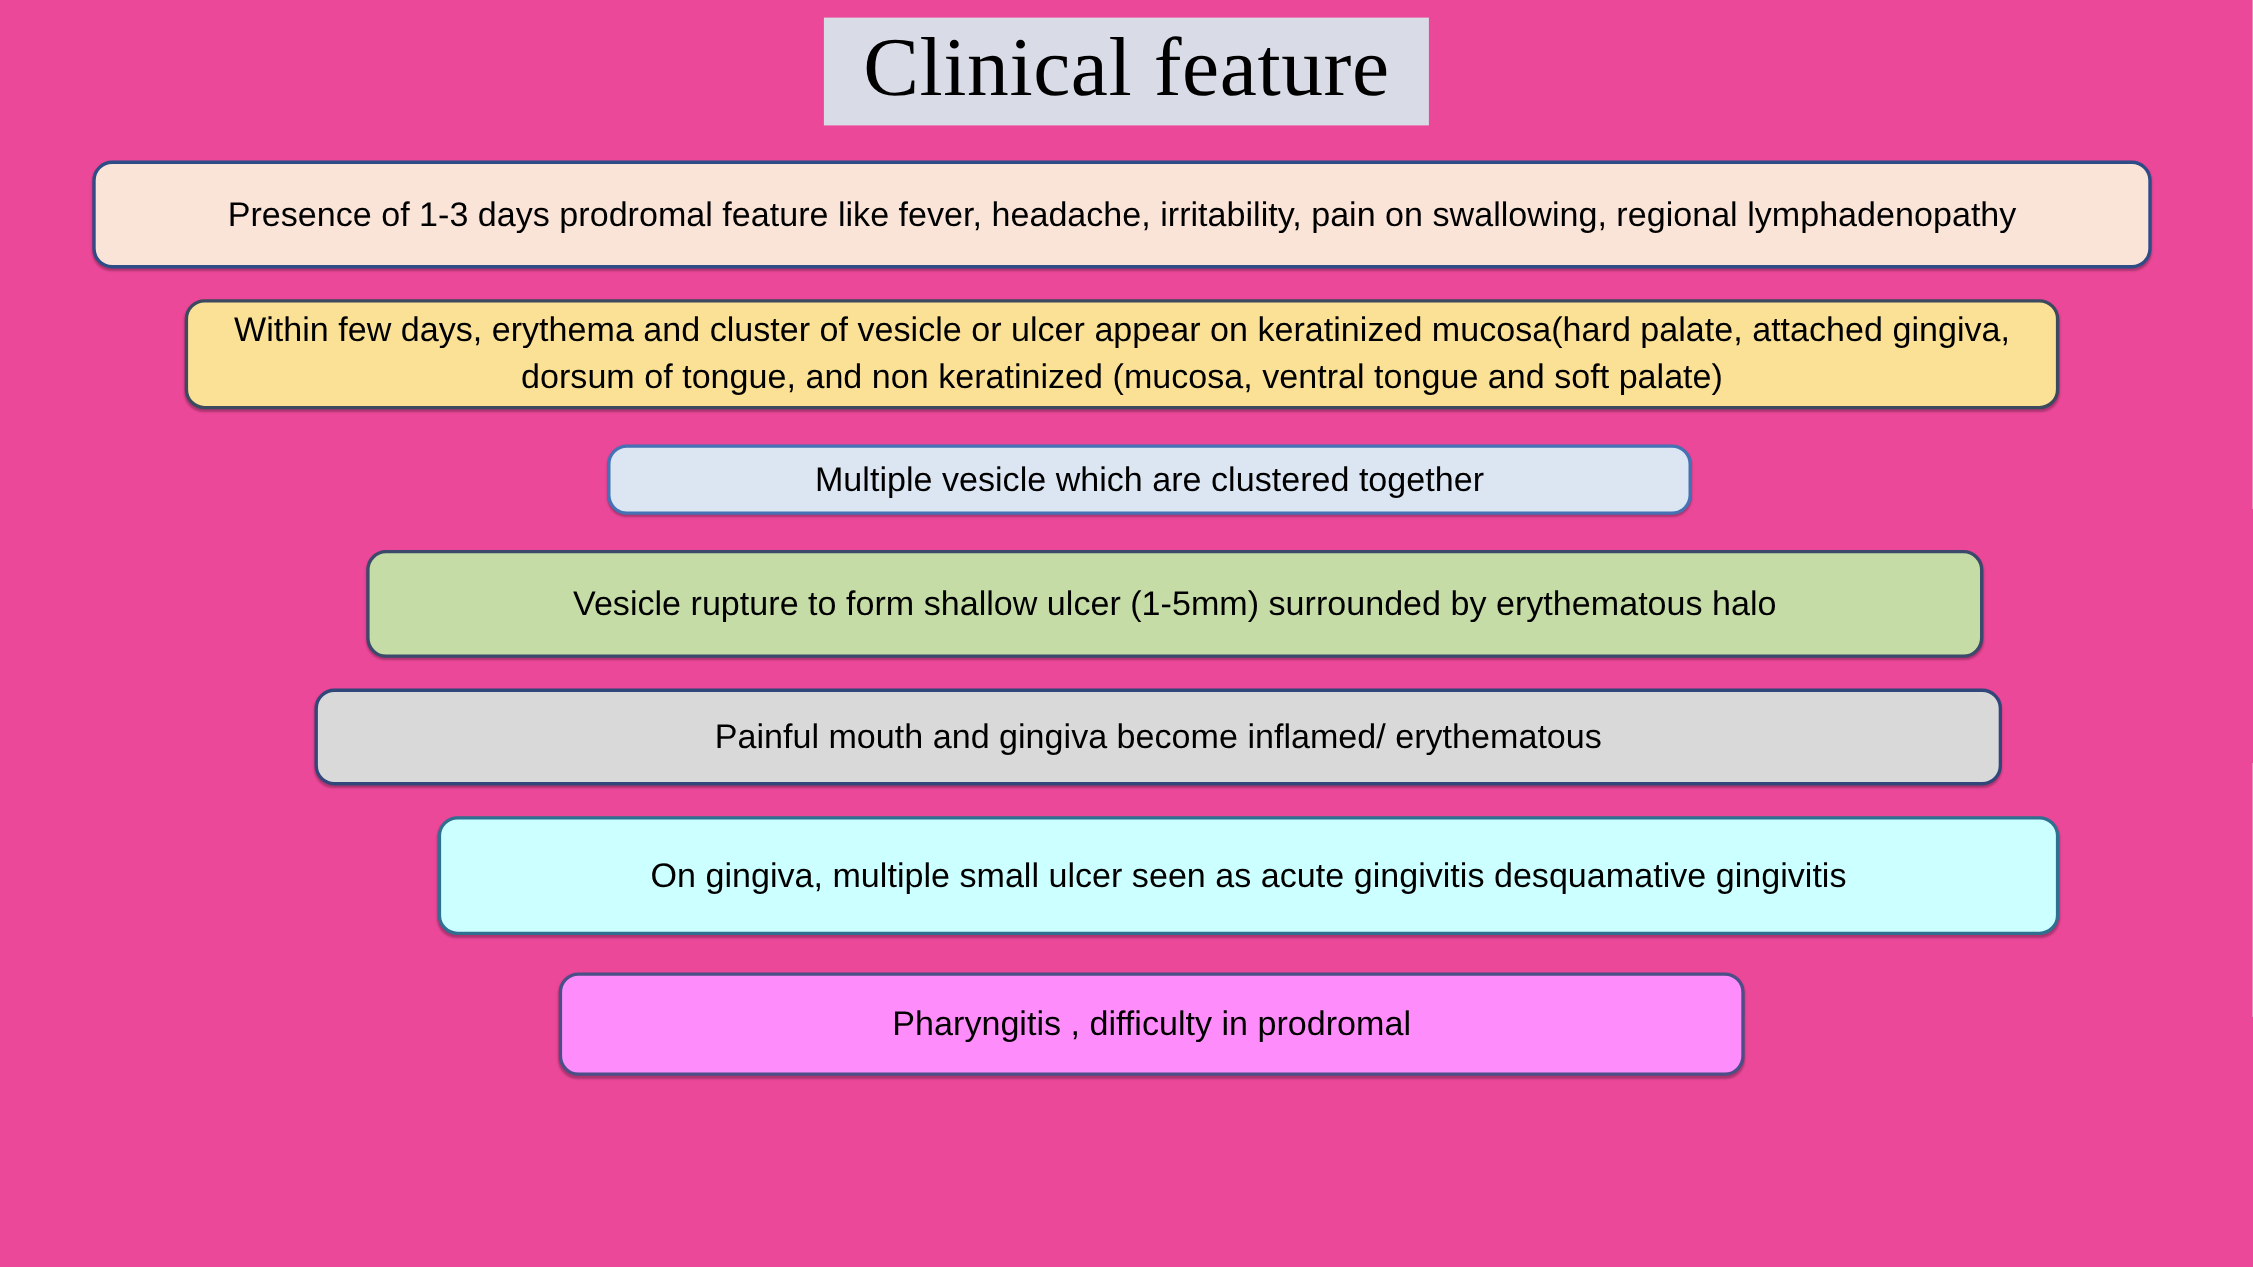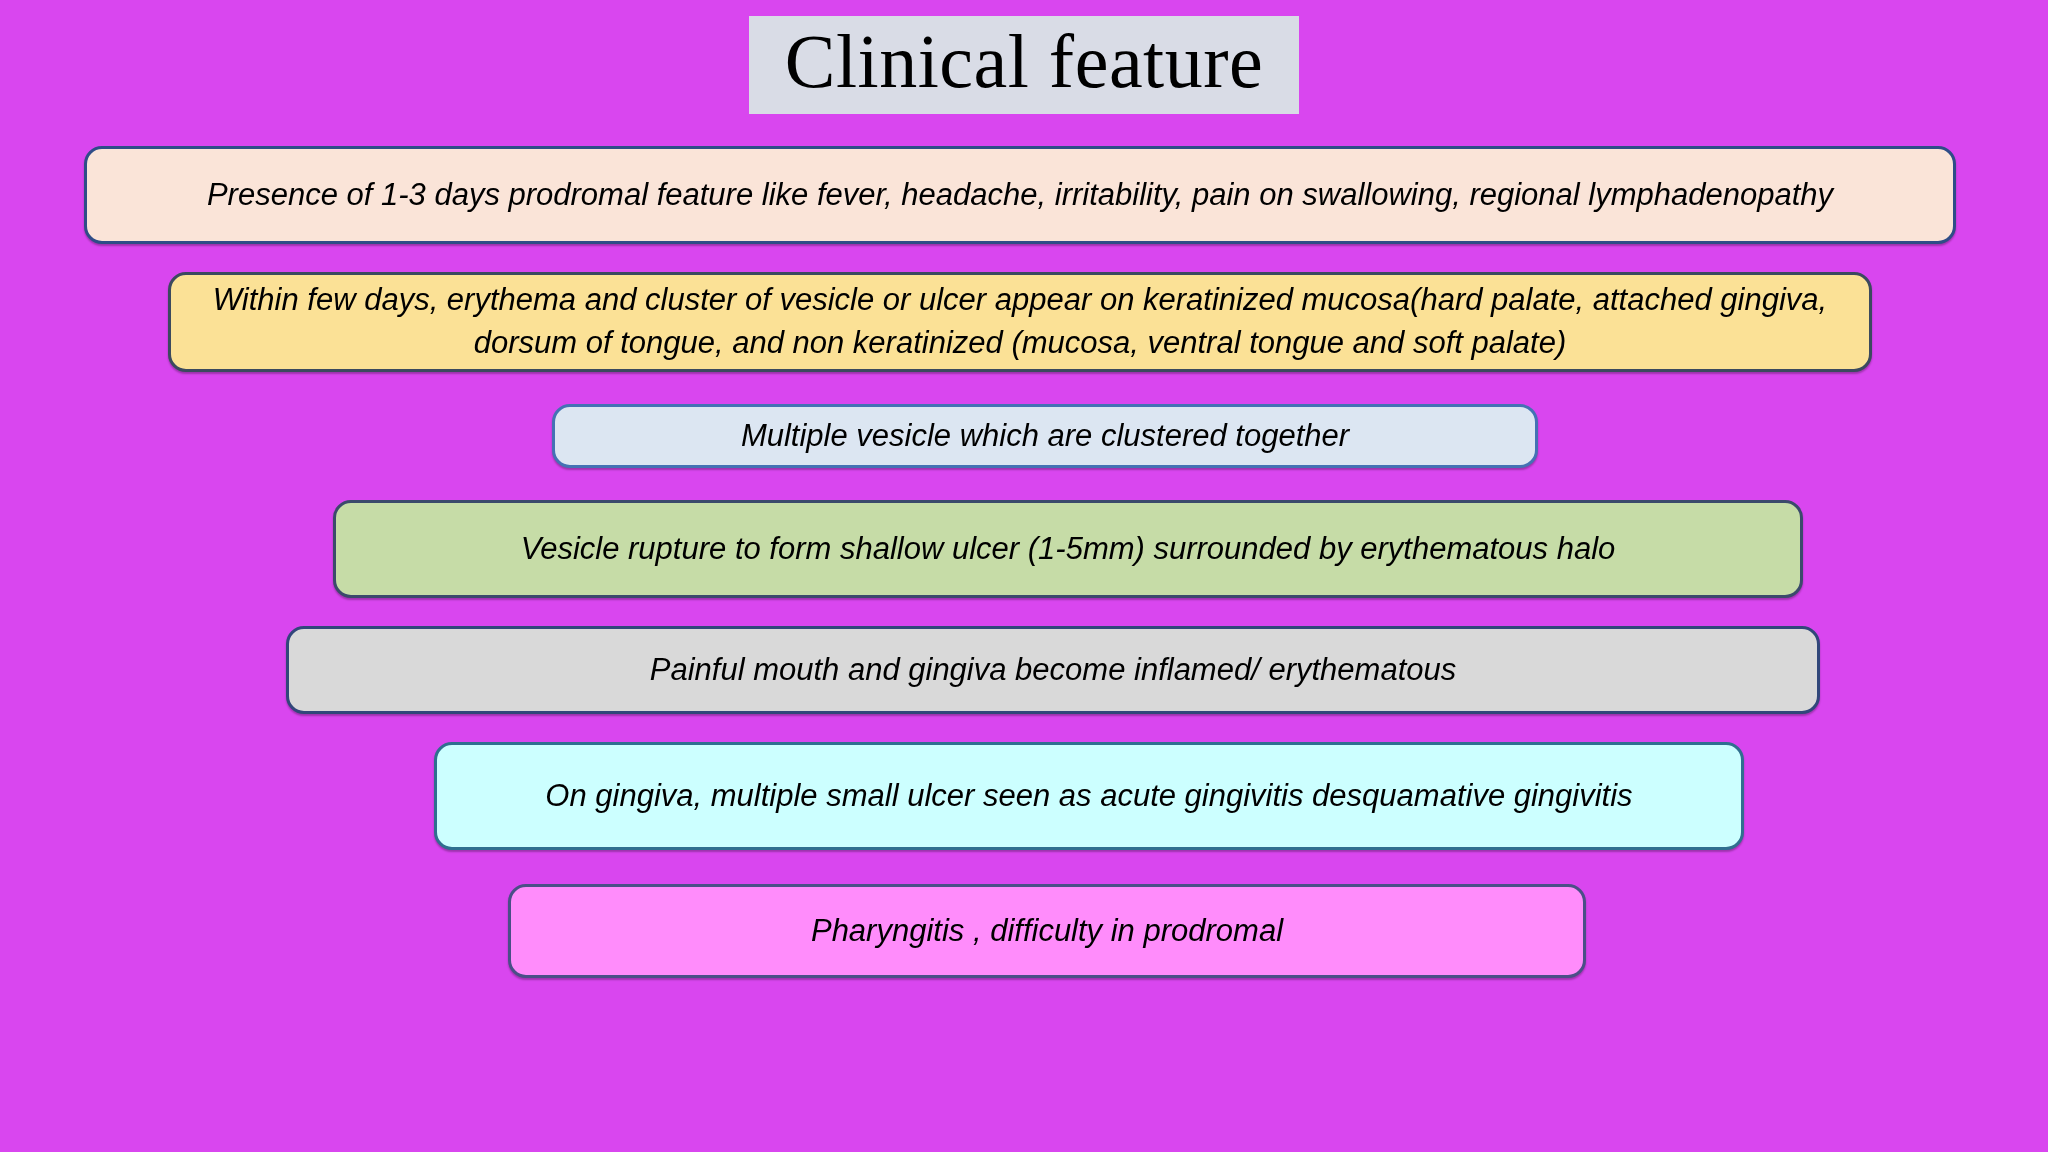--- a/index.html
+++ b/index.html
@@ -53,37 +53,36 @@
     color: #000000;
     font-family: "Liberation Sans", sans-serif;
     font-size: 31px;
     line-height: 1.38;
     box-shadow: 0 2px 2px rgba(0,0,0,0.28);
   }
   .flow-box .box-text {
     display: block;
     width: 100%;
     padding: 0 6px;
-    font-style: italic;
   }
 
   
   #box-1 { left: 84px;  top: 146px;  width: 1872px; height: 98px;  }
   #box-2 { left: 168px; top: 272px;  width: 1704px; height: 100px; }
   #box-3 { left: 552px; top: 404px;  width: 986px;  height: 64px;  }
   #box-4 { left: 310px; top: 500px;  width: 1470px; height: 98px;  }
   #box-5 { left: 286px; top: 626px;  width: 1534px; height: 88px;  }
-  #box-6 { left: 398px; top: 742px;  width: 1310px; height: 108px; margin-left: 36px; }
+  #box-6 { left: 398px; top: 742px;  width: 1474px; height: 108px; }
   #box-7 { left: 508px; top: 884px;  width: 1078px; height: 94px;  }
   #box-8 { left: 578px; top: 1016px; width: 930px;  height: 82px;  }
 </style>
 </head>
 <body>
 
-<div id="slide" style="background-color: #d946ef;">
+<div id="slide" style="background-color: #ec4899;">
 
   <div class="title-wrap">
     <span class="title-text" style="background-color: rgb(217, 220, 230);">Clinical feature</span>
   </div>
 
   <div class="flow-box" id="box-1" style="background-color: rgb(250, 228, 216); border-color: rgb(46, 77, 135);">
     <span class="box-text">Presence of 1-3 days prodromal feature like fever, headache, irritability, pain on swallowing, regional lymphadenopathy</span>
   </div>
 
   <div class="flow-box" id="box-2" style="background-color: rgb(251, 225, 150); border-color: rgb(59, 74, 94); align-items: center;">

